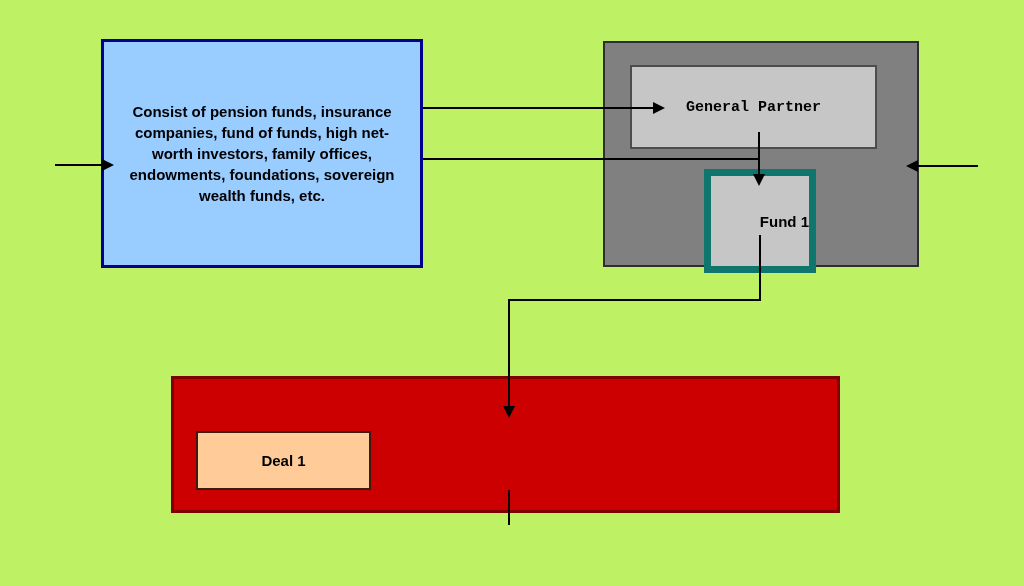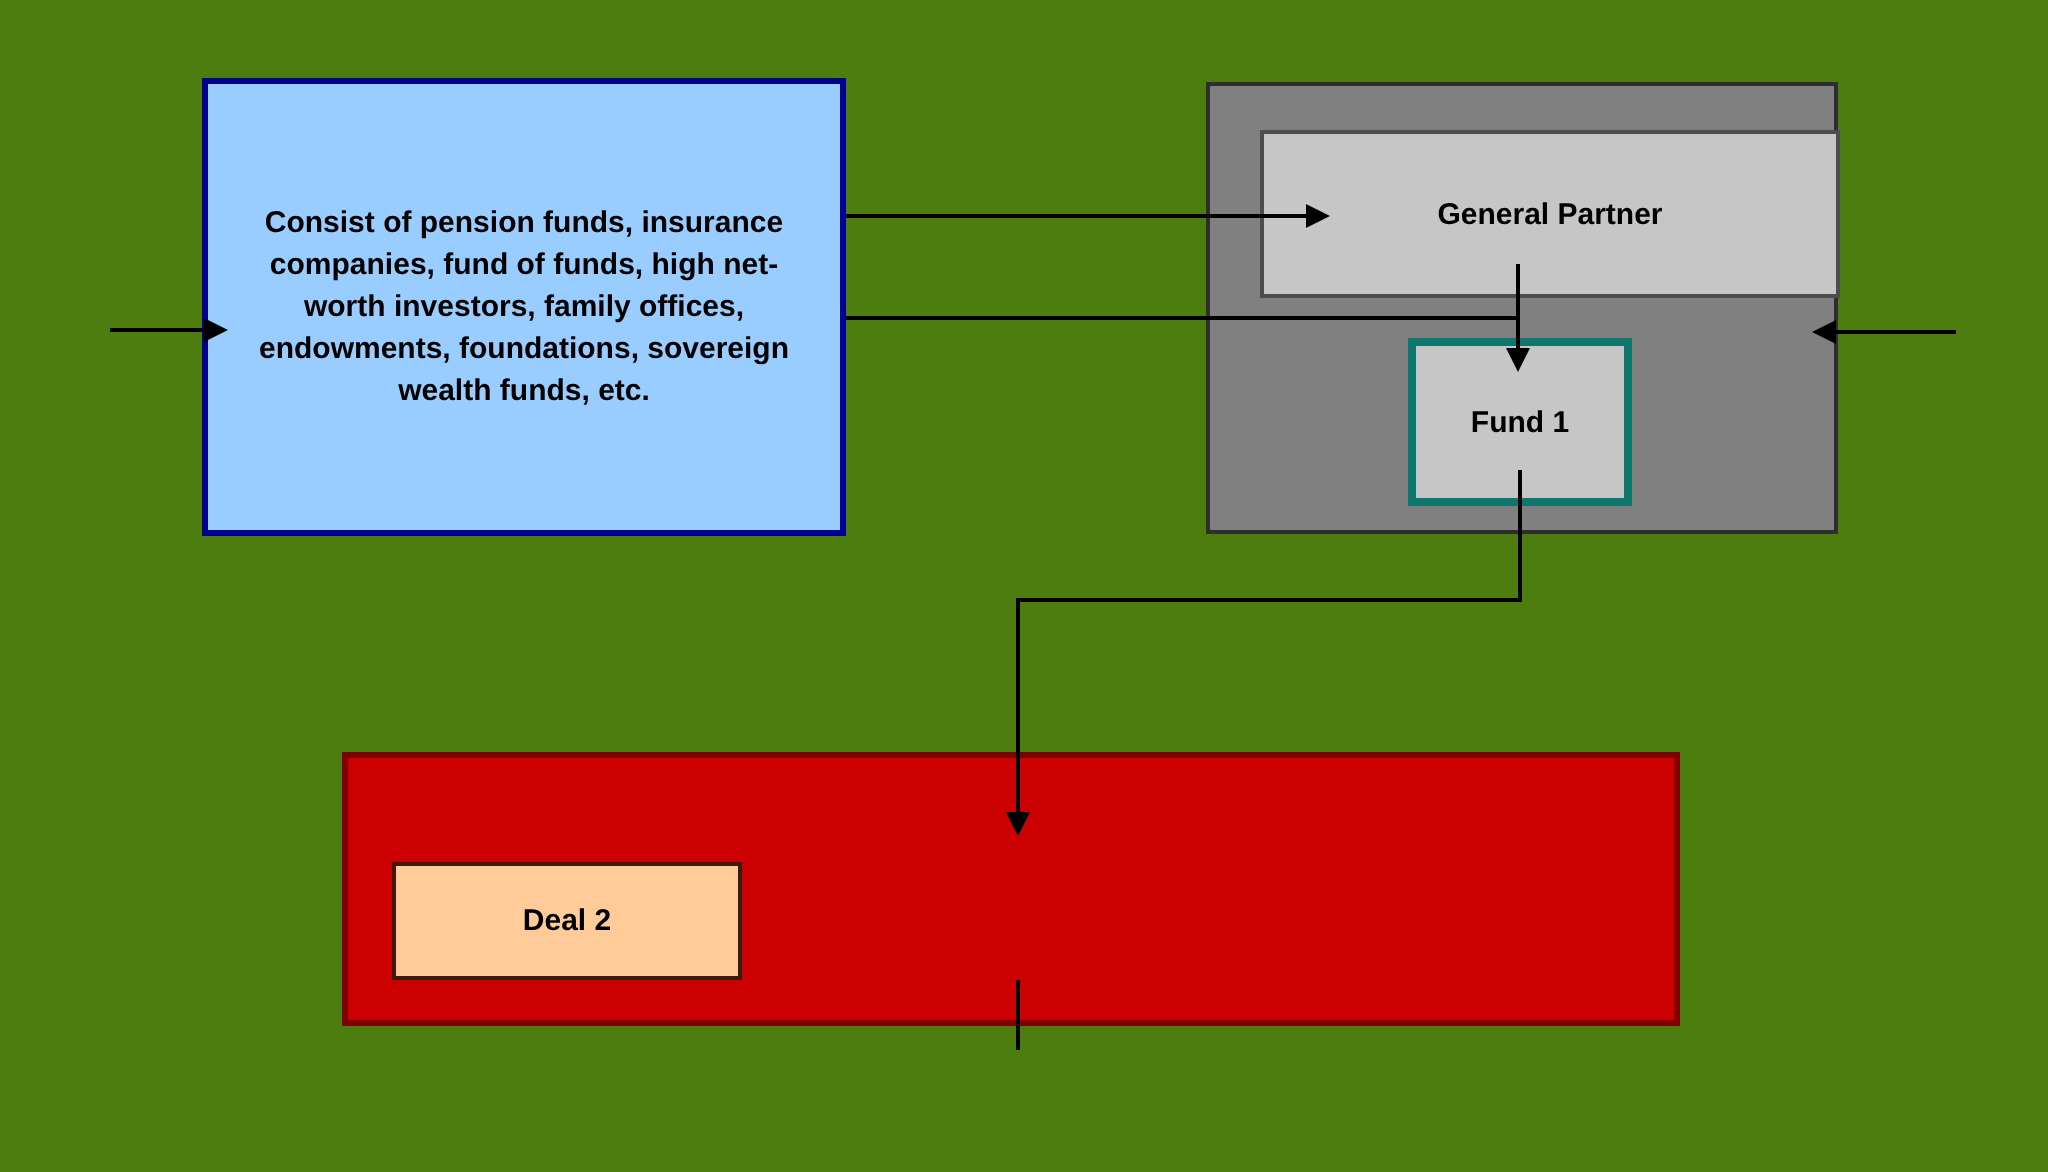--- a/index.html
+++ b/index.html
@@ -1,20 +1,20 @@
 <!DOCTYPE html>
 <html><head>
 <meta charset="utf-8">
 <style>
   html, body { margin: 0; padding: 0; background: #000; }
   #canvas {
     position: relative;
     width: 1024px;
     height: 586px;
-    background: #4d7c0f;
+    background: #bef264;
     font-family: "Liberation Sans", sans-serif;
     font-weight: bold;
     color: #000;
     overflow: hidden;
   }
   .box {
     position: absolute;
     box-sizing: border-box;
     display: flex;
     align-items: center;
@@ -29,30 +29,32 @@
     line-height: 21px;
     padding: 0 10px;
   }
   #lp-box .txt { white-space: pre-line; }
   #gp-group {
     left: 603px; top: 41px; width: 316px; height: 226px;
     background: #808080;
     border: 2px solid #2e2e2e;
   }
   #gp-box {
-    left: 630px; top: 65px; width: 290px; height: 84px;
+    left: 630px; top: 65px; width: 247px; height: 84px;
     background: #C6C6C6;
     border: 2px solid #4d4d4d;
     font-size: 15px;
+    font-family: Liberation Mono, monospace;
   }
   #fund-box {
-    left: 704px; top: 169px; width: 112px; height: 84px;
+    left: 704px; top: 169px; width: 112px; height: 104px;
     background: #C6C6C6;
-    border: 4px solid #0f766e;
+    border: 7px solid #0f766e;
     font-size: 15px;
+    justify-content: flex-end;
   }
   #deals-group {
     left: 171px; top: 376px; width: 669px; height: 137px;
     background: #CC0000;
     border: 3px solid #7F0000;
   }
   .deal {
     top: 431px; height: 59px;
     background: #FFCC99;
     border: 2px solid #3d1a10;
@@ -86,21 +88,21 @@
   <div id="gp-group" class="box"></div>
   <div id="gp-box" class="box">
     <span>General Partner</span>
   </div>
   <div id="fund-box" class="box">
     <span>Fund 1</span>
   </div>
 
   <div id="deals-group" class="box"></div>
   <div id="deal1" class="box deal">
-    <span>Deal 2</span>
+    <span>Deal 1</span>
   </div>
 
   <div class="hline" style="left:55px; top:164px; width:47px;"></div>
   <div class="head head-right" style="left:102px; top:159px;"></div>
 
   <div class="hline" style="left:423px; top:107px; width:230px;"></div>
   <div class="head head-right" style="left:653px; top:102px;"></div>
 
   <div class="hline" style="left:423px; top:158px; width:337px;"></div>
 

